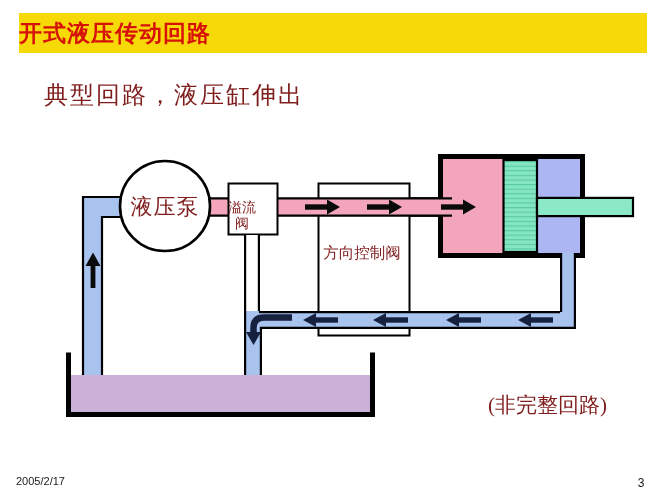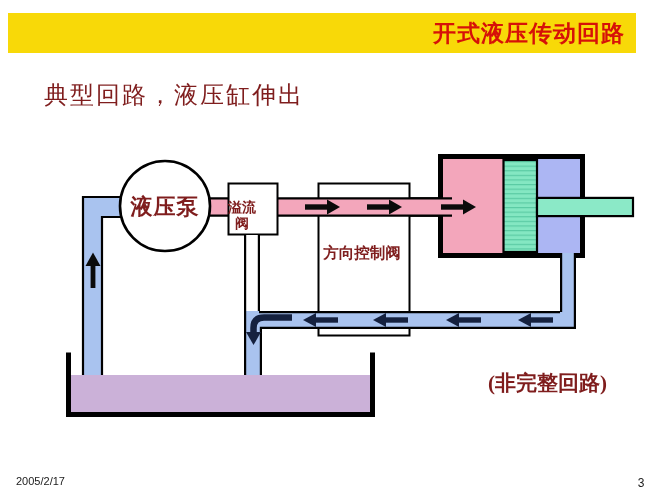--- a/index.html
+++ b/index.html
@@ -5,32 +5,32 @@
   :root{
     --bar-yellow:#F8D908; --title-red:#D61108;
     --pipe-pink:#F3A6BB; --pipe-blue:#A9C3EF; --chamber-blue:#ACB6F3;
     --piston-mint:#84E7C2; --piston-stripe:#57C9A1; --rod-mint:#8BE9C7;
     --tank-fluid:#CBB1D8; --arrow-dark:#15213F; --outline-black:#000000;
   }
   *{margin:0;padding:0;box-sizing:border-box;}
   html,body{width:667px;height:500px;background:#fff;overflow:hidden;}
   body{position:relative;font-family:"Liberation Sans","DejaVu Sans",sans-serif;}
   .abs{position:absolute;}
-  #titlebar{left:8px;top:13px;width:628px;height:40px;background:var(--bar-yellow);
-    display:flex;align-items:center;justify-content:flex-end;padding-right:11px;}
+  #titlebar{left:19px;top:13px;width:628px;height:40px;background:var(--bar-yellow);
+    display:flex;align-items:center;padding-right:11px;}
   #titlebar .ttl{font-size:23px;font-weight:bold;color:var(--title-red);
     letter-spacing:1px;font-family:"Liberation Sans","DejaVu Sans",sans-serif;}
   .serif{font-family:"Liberation Serif","DejaVu Serif",serif;color:#7f1d1d;}
   #heading{left:44px;top:79px;font-size:24px;letter-spacing:2px;}
   #svg-layer{left:0;top:0;width:667px;height:500px;}
-  .lbl{text-align:center;line-height:1.15;font-weight:bold;}
+  .lbl{text-align:center;line-height:1.15;}
   #pump-label{left:120px;top:194px;width:90px;font-size:22px;letter-spacing:1px;}
   #relief-label{left:228px;top:200px;width:28px;font-size:14px;}
   #dir-label{left:318px;top:244px;width:88px;font-size:15.5px;}
-  #note{left:465px;top:371px;width:165px;font-size:21px;}
+  #note{left:465px;top:393px;width:165px;font-size:21px;}
   #date{left:16px;top:475px;font-size:11px;color:#1a1a1a;text-align:center;}
   #pagenum{left:630px;top:476px;width:22px;text-align:center;font-size:12px;color:#1a1a1a;}
   
   .f-pink{fill:var(--pipe-pink);} .f-blue{fill:var(--pipe-blue);}
   .f-chamber{fill:var(--chamber-blue);} .f-rod{fill:var(--rod-mint);}
   .f-liquid{fill:var(--tank-fluid);} .f-white{fill:#ffffff;}
   .f-black{fill:#0b0b0b;} .f-dark{fill:var(--arrow-dark);}
   .s-black{stroke:var(--outline-black);} .s-dark{stroke:var(--arrow-dark);}
   .nofill{fill:none;}
 </style>

